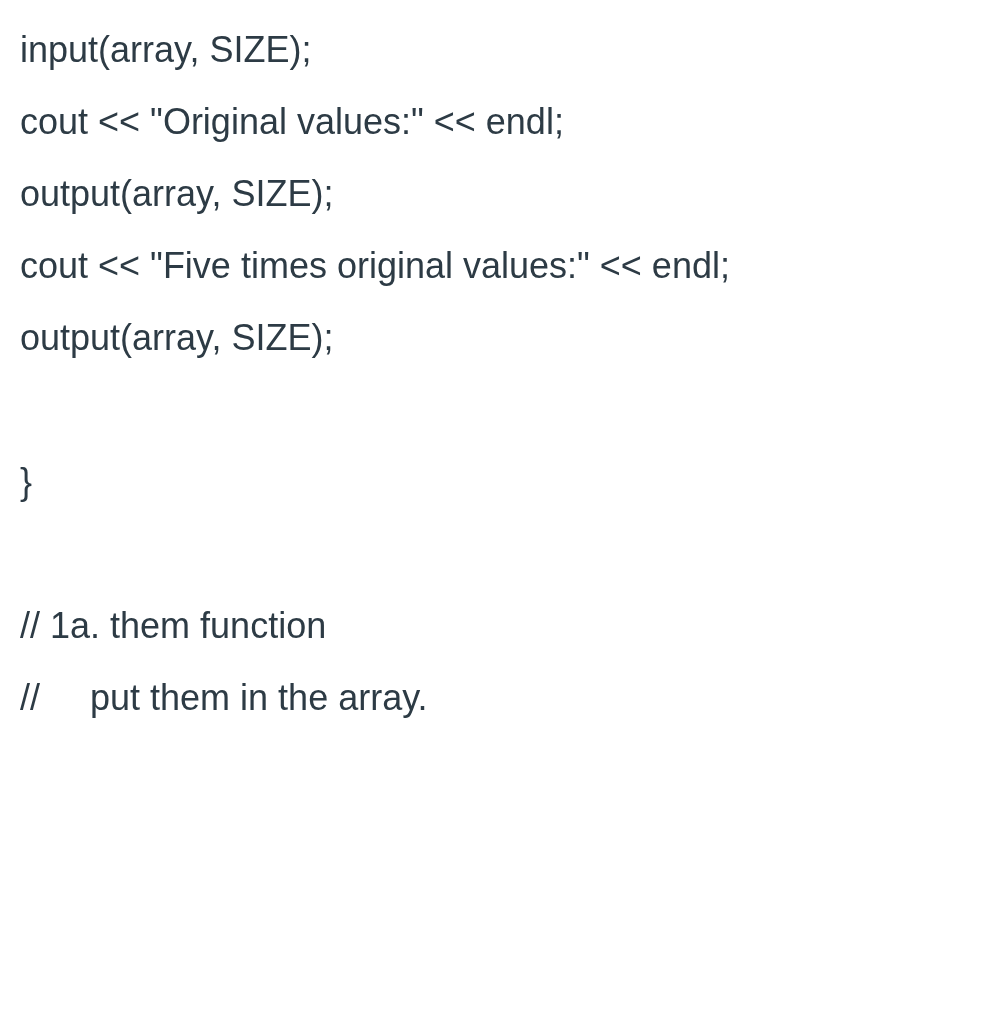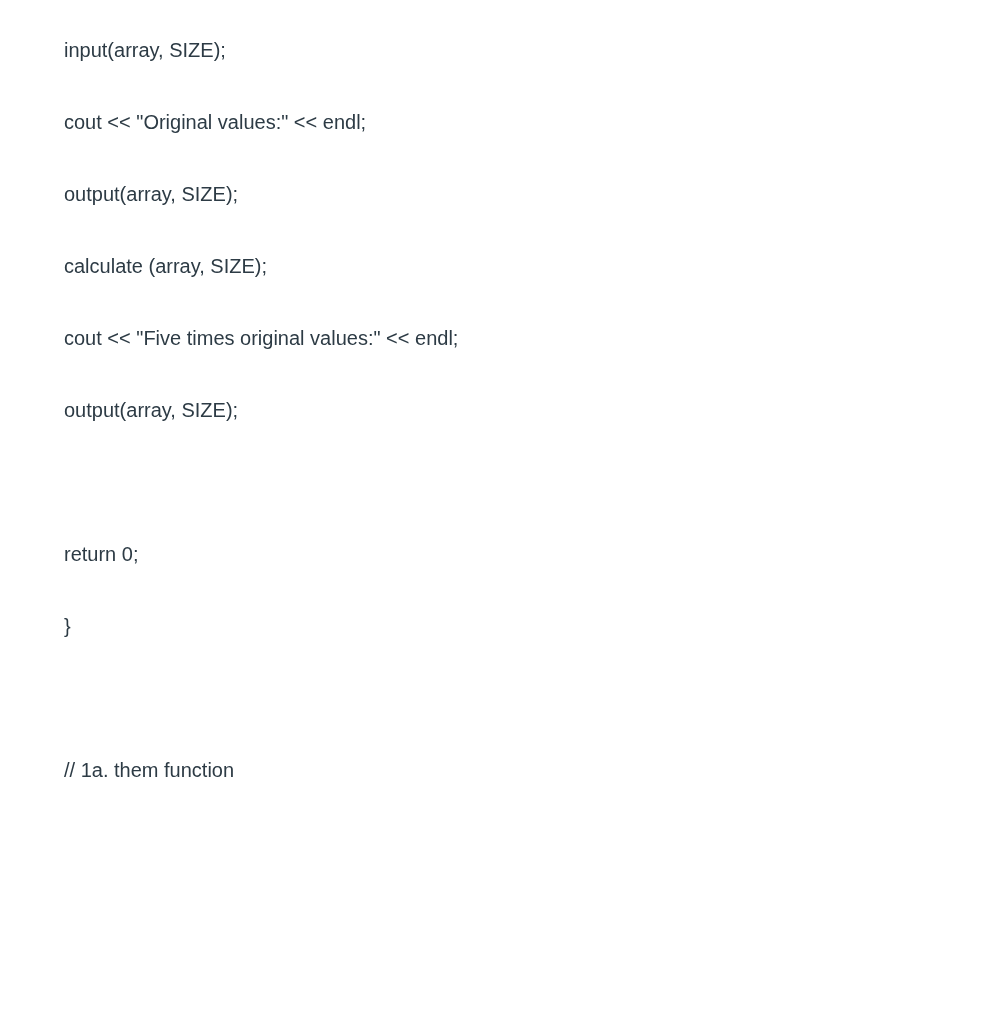--- a/index.html
+++ b/index.html
@@ -11,38 +11,36 @@
     width: 998px;
     height: 1012px;
     overflow: hidden;
     font-family: "Liberation Sans", "DejaVu Sans", sans-serif;
   }
   .code-document {
     padding: 14px 0 0 20px;
     color: #2d3b45;
   }
   .code-line {
-    font-size: 20px;
+    font-size: 36px;
     line-height: 72px;
     min-height: 72px;
     white-space: pre-wrap;
     letter-spacing: 0px;
-    margin-left: 44px;
   }
 </style>
 </head>
 <body style="background: rgb(255, 255, 255);">
 
 <main class="code-document" style="color: rgb(45, 59, 69);">
   <div id="code-lines">
       <div class="code-line">input(array, SIZE);</div>
       <div class="code-line">cout &lt;&lt; "Original values:" &lt;&lt; endl;</div>
       <div class="code-line">output(array, SIZE);</div>
-      <div class="code-line">calculate (array, SIZE);</div>
       <div class="code-line">cout &lt;&lt; "Five times original values:" &lt;&lt; endl;</div>
       <div class="code-line">output(array, SIZE);</div>
       <div class="code-line"></div>
-      <div class="code-line">return 0;</div>
       <div class="code-line">}</div>
       <div class="code-line"></div>
       <div class="code-line">// 1a. them function</div>
+      <div class="code-line">//     put them in the array.</div>
     </div>
 </main>
 
 </body></html>

